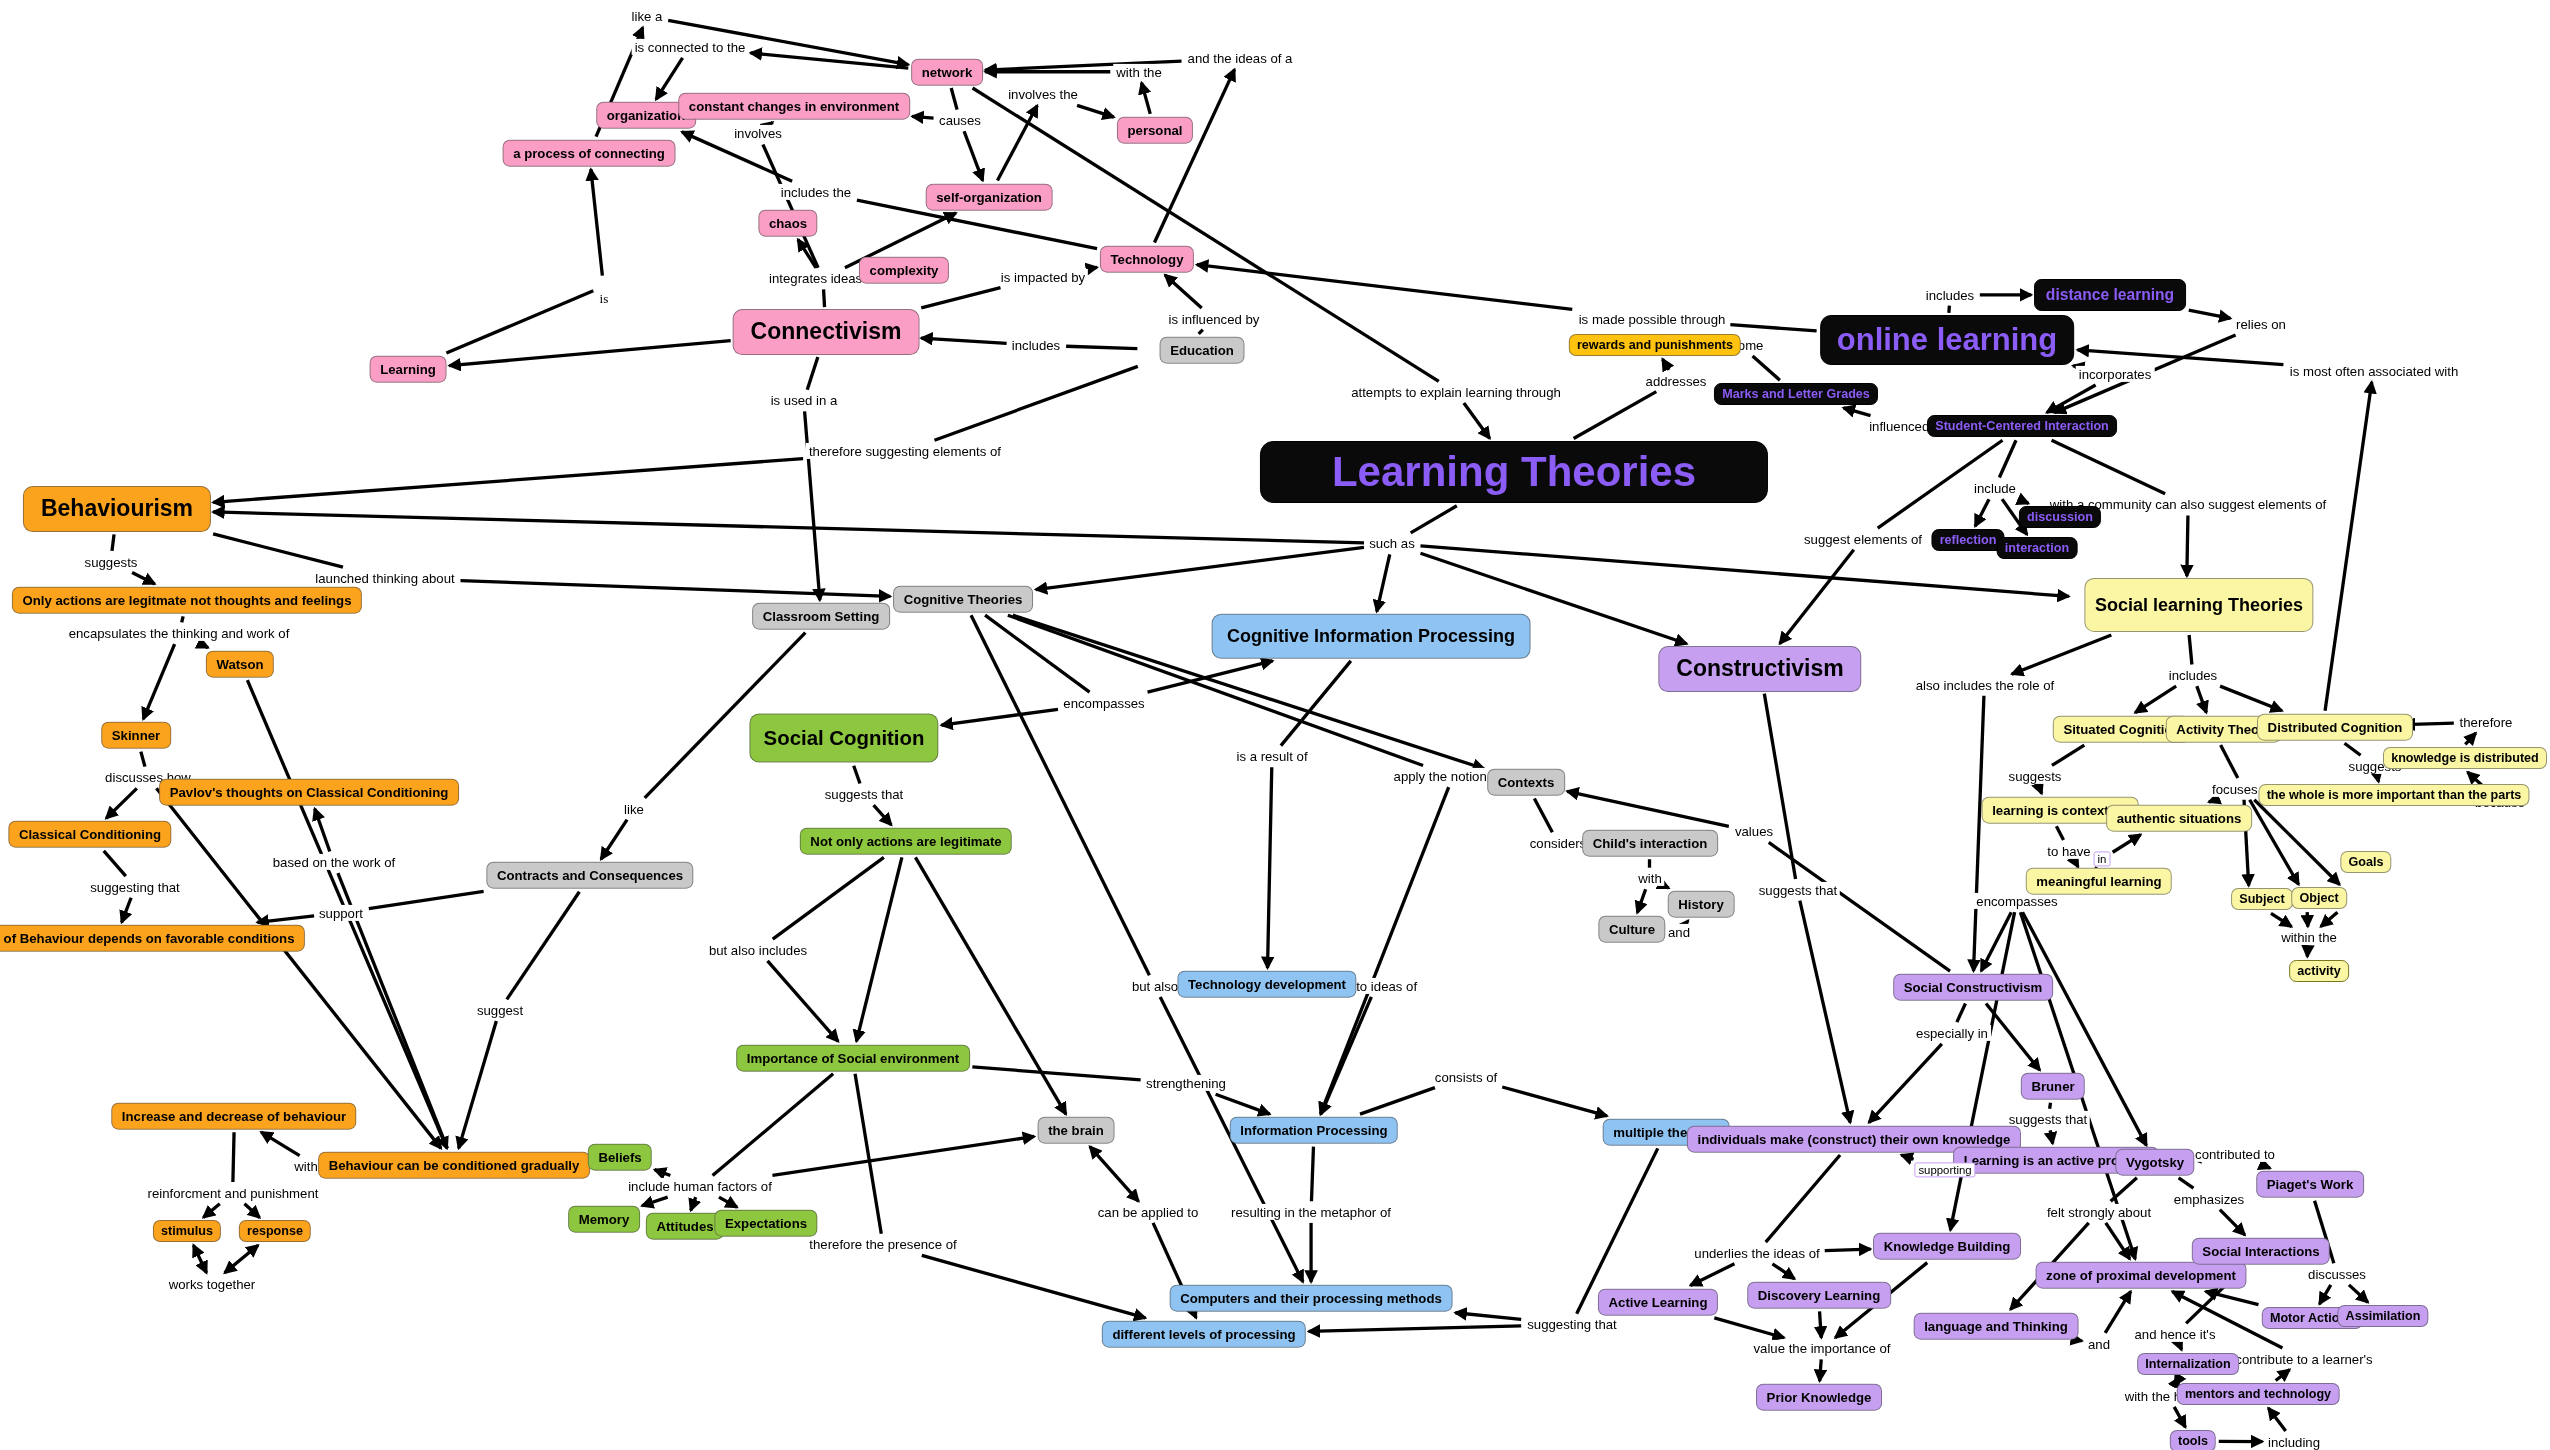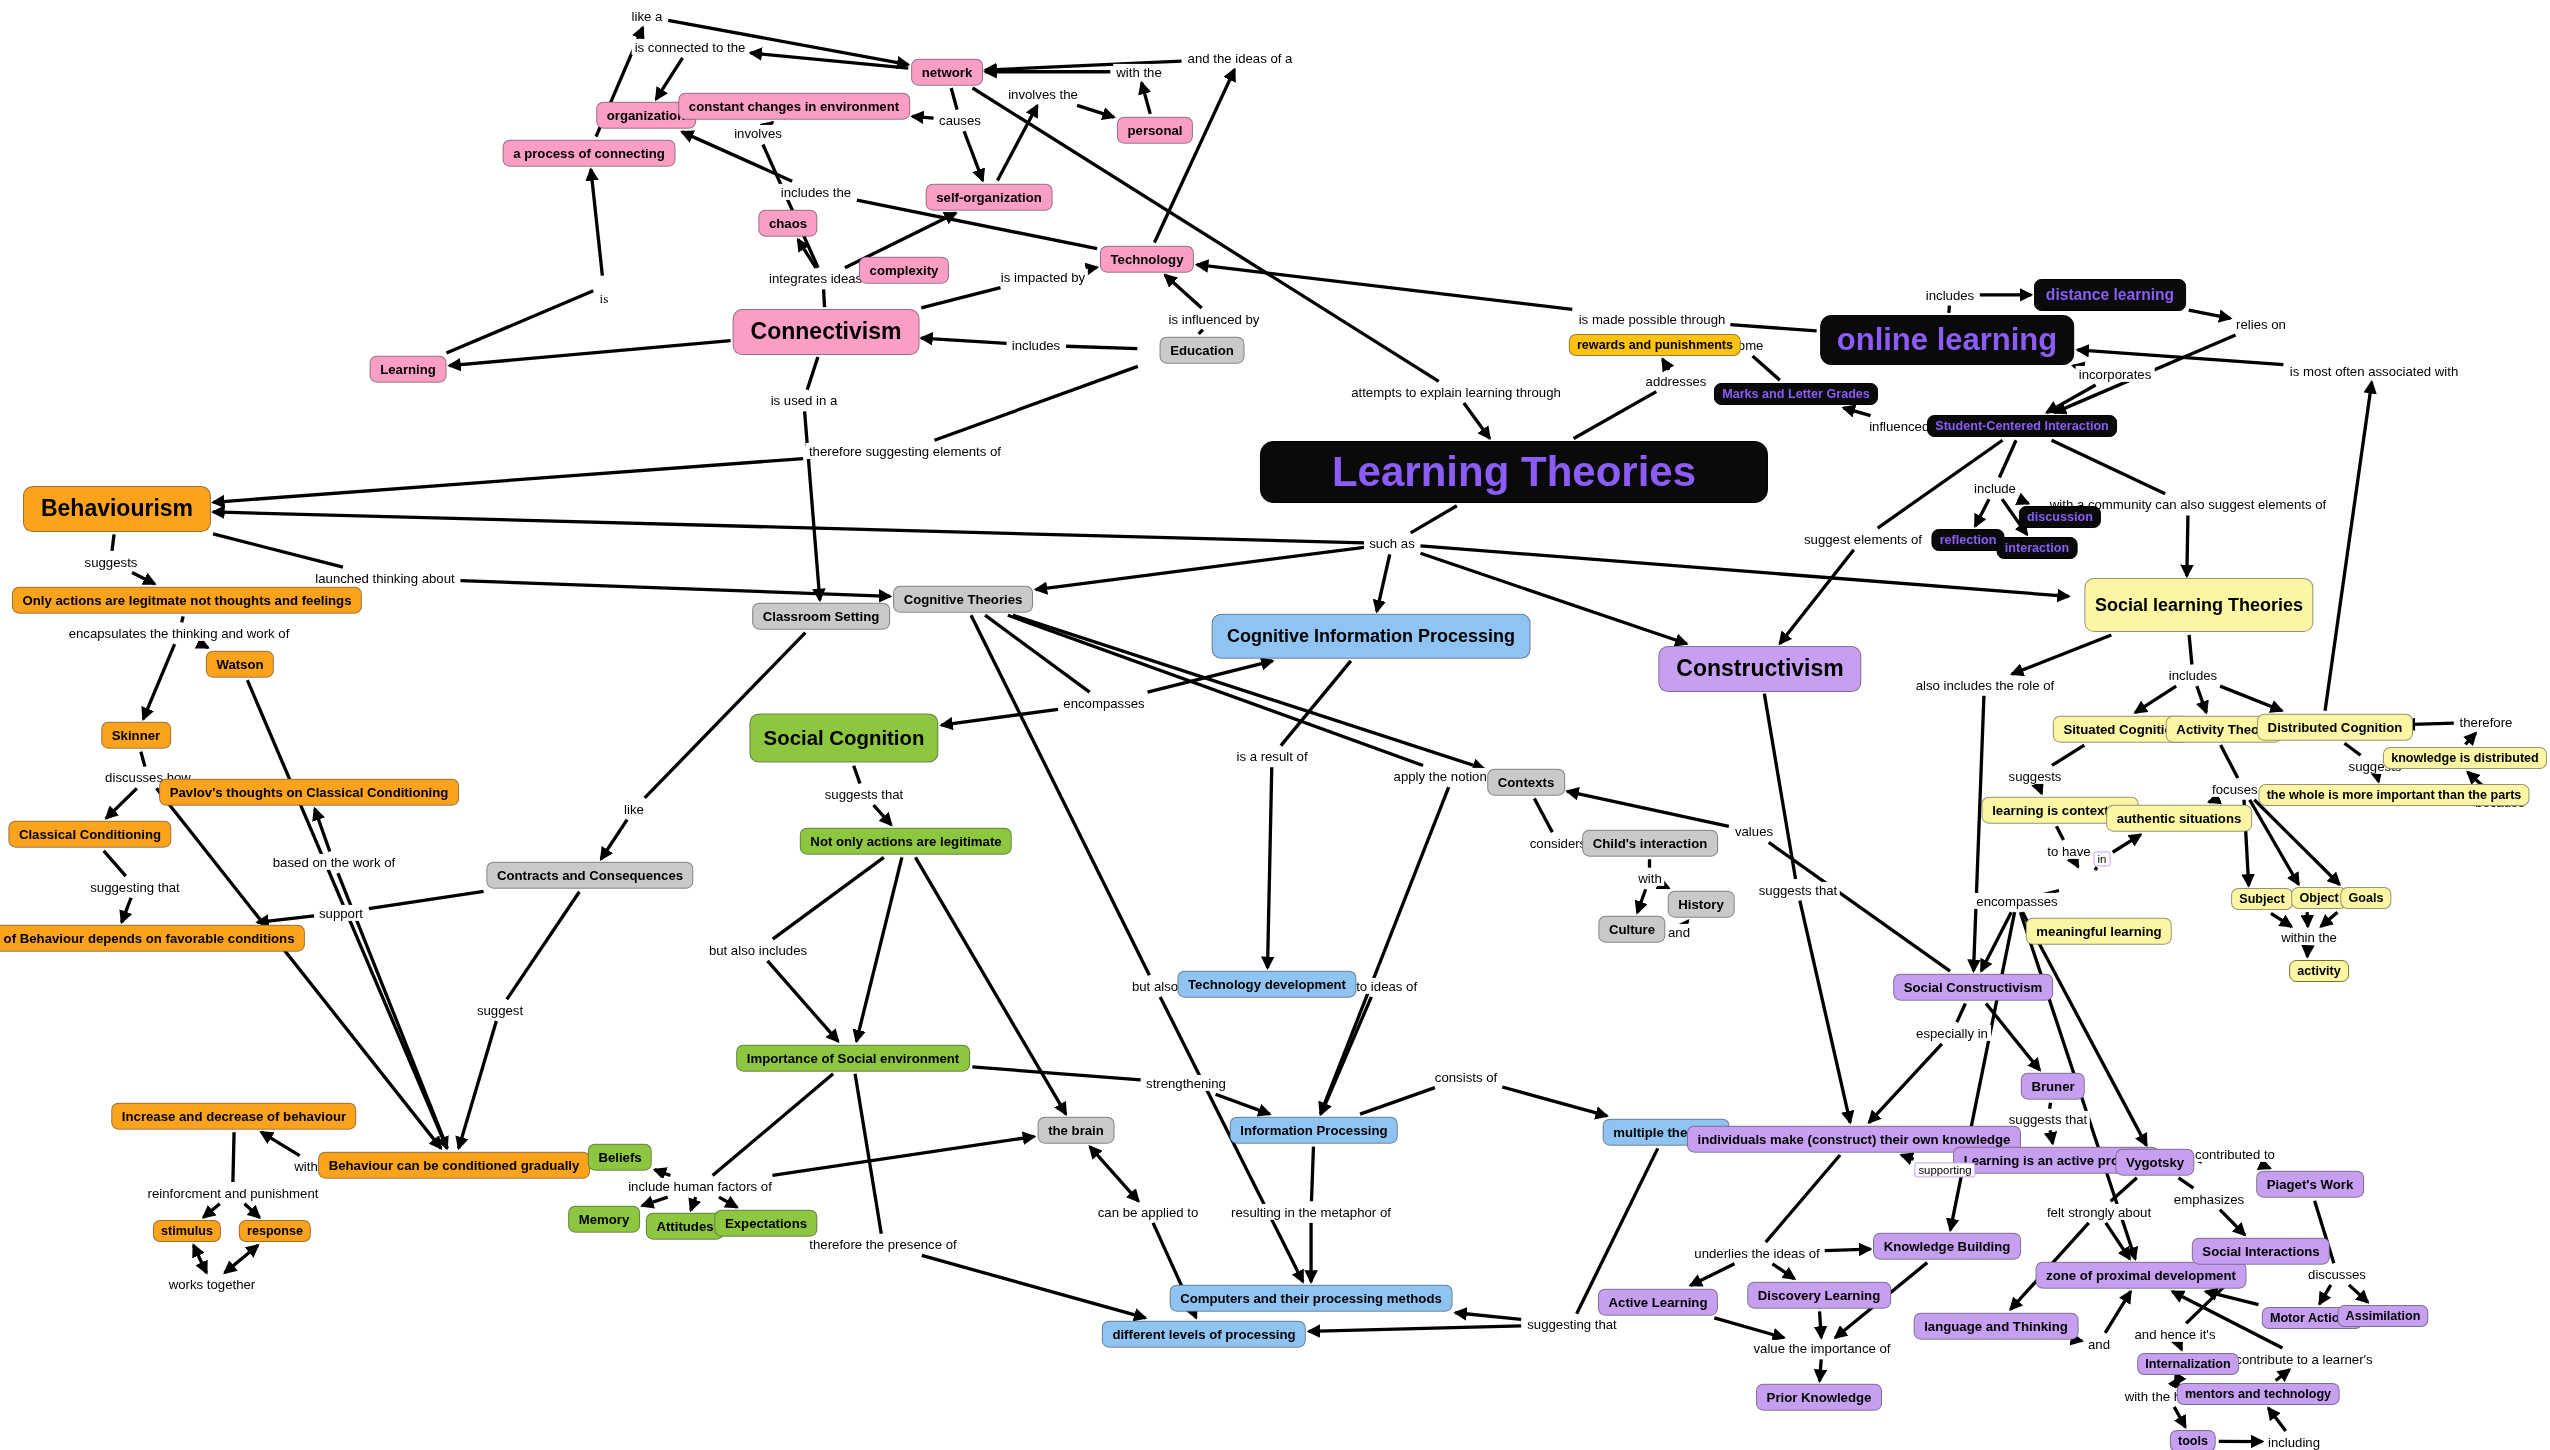--- a/index.html
+++ b/index.html
@@ -327,24 +327,24 @@
     <div class="n c-purple s-xs" style="left: 2258px; top: 1394px;">mentors and technology</div>
     <div class="n c-purple s-xs" style="left: 2193px; top: 1441px;">tools</div>
     <div class="n c-yellow s-slt" style="left: 2187px; top: 605px;">Social learning Theories</div>
     <div class="n c-yellow" style="left: 2110px; top: 729px;">Situated Cognition</div>
     <div class="n c-yellow" style="left: 2212px; top: 729px;">Activity Theory</div>
     <div class="n c-yellow" style="left: 2323px; top: 727px;">Distributed Cognition</div>
     <div class="n c-yellow s-xs" style="left: 2453px; top: 758px;">knowledge is distributed</div>
     <div class="n c-yellow s-xs" style="left: 2382px; top: 795px;">the whole is more important than the parts</div>
     <div class="n c-yellow" style="left: 2048px; top: 810px;">learning  is contextual</div>
     <div class="n c-yellow" style="left: 2167px; top: 818px;">authentic situations</div>
-    <div class="n c-yellow" style="left: 2087px; top: 931px;">meaningful learning</div>
+    <div class="n c-yellow" style="left: 2087px; top: 881px;">meaningful learning</div>
     <div class="n c-yellow s-xs" style="left: 2250px; top: 899px;">Subject</div>
     <div class="n c-yellow s-xs" style="left: 2307px; top: 898px;">Object</div>
-    <div class="n c-yellow s-xs" style="left: 2354px; top: 898px;">Goals</div>
+    <div class="n c-yellow s-xs" style="left: 2354px; top: 862px;">Goals</div>
     <div class="n c-yellow s-xs b-dark" style="left: 2307px; top: 971px;">activity</div>
     <div class="n c-white" style="left: 2102px; top: 859px;">in</div>
     <div class="n c-white" style="left: 1945px; top: 1170px;">supporting</div>
     <span class="el" style="left: 647px; top: 16px;">like a</span>
     <span class="el" style="left: 690px; top: 47px;">is connected to  the</span>
     <span class="el" style="left: 1139px; top: 72px;">with the</span>
     <span class="el" style="left: 1240px; top: 58px;">and the ideas of a</span>
     <span class="el" style="left: 1043px; top: 94px;">involves the</span>
     <span class="el" style="left: 758px; top: 133px;">involves</span>
     <span class="el" style="left: 960px; top: 120px;">causes</span>

